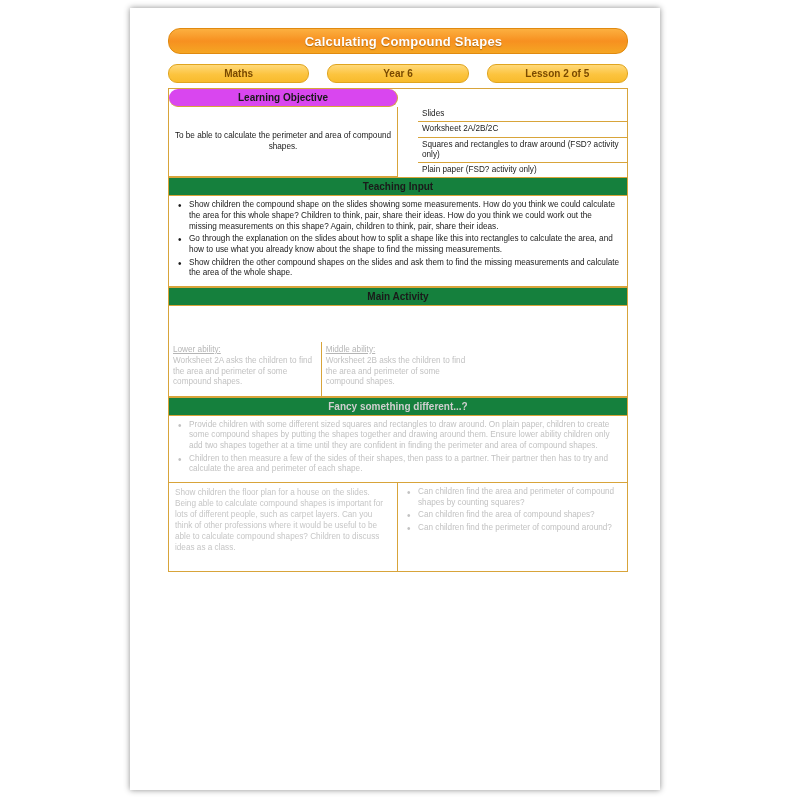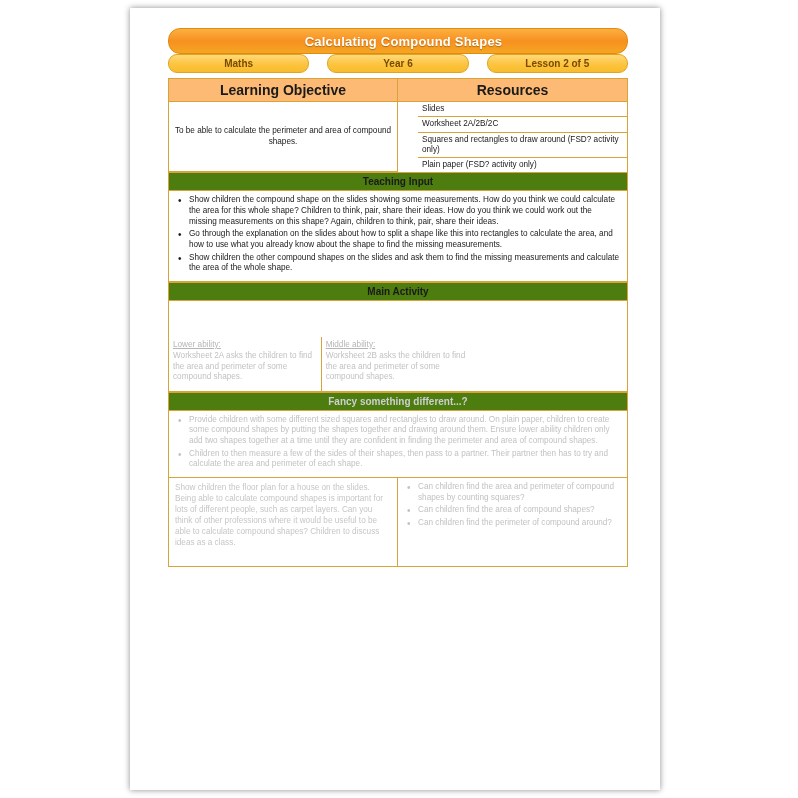--- a/index.html
+++ b/index.html
@@ -46,21 +46,21 @@
     font-size: 13px;
     letter-spacing: 0.2px;
     text-shadow: 0 1px 1px rgba(120,70,0,0.55);
     padding-left: 11px;
   }
 
   
   .meta-row {
     display: flex;
     gap: 18px;
-    margin-top: 0;
+    margin-top: 10px;
   }
   .pill {
     flex: 1;
     height: 17px;
     border-radius: 9px;
     background: linear-gradient(to bottom, #ffd97a 0%, #fcc43f 55%, #f8bb2c 100%);
     border: 1px solid #e0a520;
     display: flex;
     align-items: center;
     justify-content: center;
@@ -70,27 +70,28 @@
   }
 
   
   .tbl {
     margin-top: 5px;
     border: 1px solid #d8a43a;
     border-bottom: none;
   }
   .row { display: flex; }
   .hdr {
-    background: #fdba74;
-    font-weight: bold;
-    font-size: 14px;
+    background: #d946ef;
+    font-weight: bold;
+    font-size: 10px;
     text-align: center;
     color: #1a1a1a;
     padding: 3px 2px;
     border-bottom: 1px solid #d8a43a;
+    border-radius: 9px;
   }
   .cell {
     font-size: 8.2px;
     color: #1a1a1a;
     padding: 3px 4px;
     border-bottom: 1px solid #d8a43a;
     line-height: 1.25;
   }
   .col-left { width: 50%; border-right: 1px solid #d8a43a; box-sizing: border-box; }
   .col-right { width: 50%; box-sizing: border-box; }
@@ -106,21 +107,21 @@
   .res-item {
     font-size: 8.2px;
     padding: 2px 4px;
     border-bottom: 1px solid #d8a43a;
     line-height: 1.25;
     color: #1a1a1a;
   }
   .res-item:last-child { border-bottom: none; }
 
   .section-hdr {
-    background: #4d7c0f;
+    background: #15803d;
     font-weight: bold;
     font-size: 10px;
     text-align: center;
     padding: 3px 2px;
     border-bottom: 1px solid #d8a43a;
     border-top: 1px solid #d8a43a;
     color: #1a1a1a;
   }
   .section-hdr.faded-mid { color: #cfcfcf; }
 
@@ -220,21 +221,20 @@
   <div class="meta-row">
     <div class="pill">Maths</div>
     <div class="pill">Year 6</div>
     <div class="pill">Lesson 2 of 5</div>
   </div>
 
   <div class="tbl">
 
     <div class="row">
       <div class="hdr col-left">Learning Objective</div>
-      <div class="hdr col-right">Resources</div>
     </div>
 
     <div class="row">
       <div class="cell col-left lo-cell">To be able to calculate the perimeter and area of compound shapes.</div>
       <div class="col-right">
         <div class="res-list">
           <div class="res-item">Slides</div>
           <div class="res-item">Worksheet 2A/2B/2C</div>
           <div class="res-item">Squares and rectangles to draw around (FSD? activity only)</div>
           <div class="res-item">Plain paper (FSD? activity only)</div>

